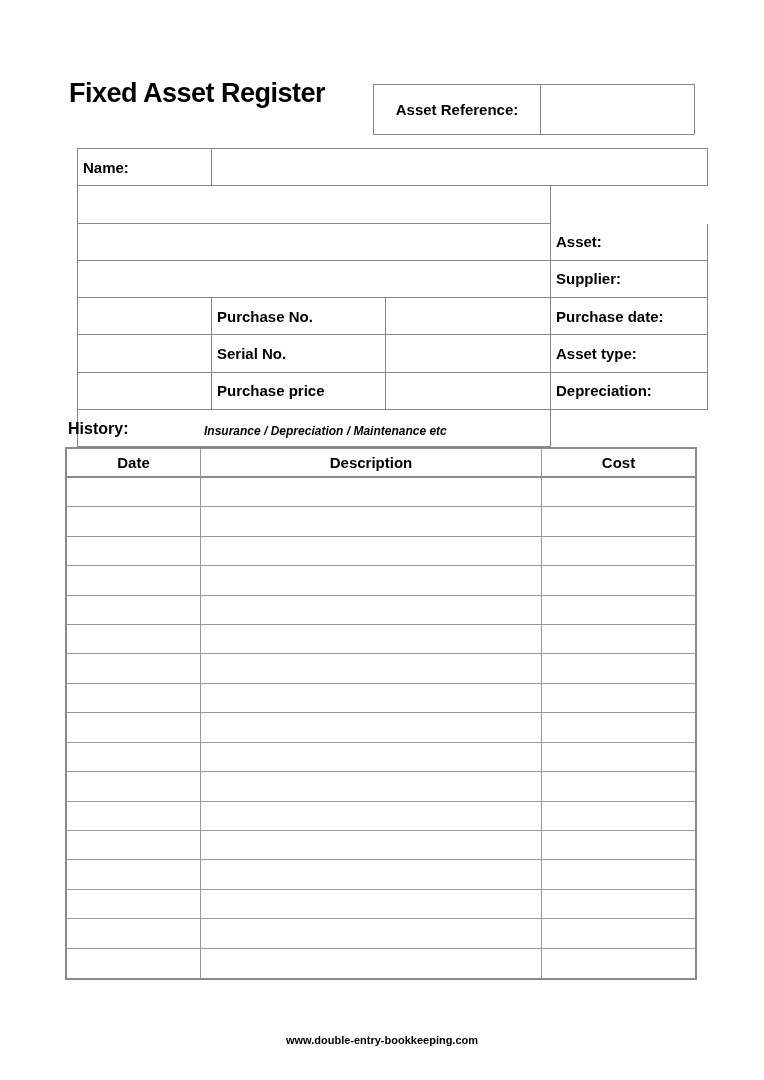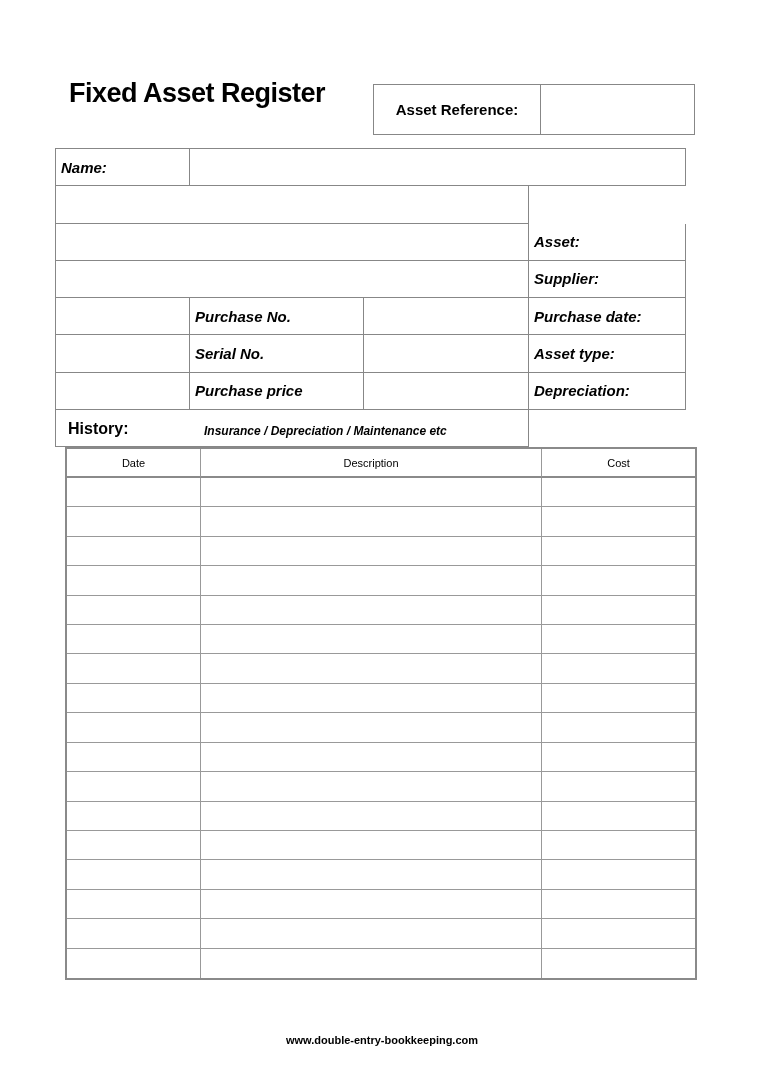--- a/index.html
+++ b/index.html
@@ -29,28 +29,27 @@
   .asset-ref-label {
     width: 167px; height: 100%;
     border-right: 1.5px solid #878787;
     display: flex; align-items: center; justify-content: center;
     font-size: 15px; font-weight: 700;
   }
   .asset-ref-value { flex: 1; }
 
   
   .details-table {
-    position: absolute; left: 55px; top: 148px;
+    position: absolute; left: 77px; top: 148px;
     width: 631px; height: 299px;
     display: grid;
     grid-template-columns: 134px 174px 165px auto;
     grid-template-rows: repeat(8, 1fr);
     border-top: 1.4px solid #878787;
     border-left: 1.4px solid #878787;
-    font-style: italic;
   }
   .details-table > div {
     border-right: 1.4px solid #878787;
     border-bottom: 1.4px solid #878787;
   }
   .d-label {
     display: flex; align-items: center;
     padding-left: 5px;
     font-size: 15px; font-weight: 700;
     white-space: nowrap;
@@ -70,21 +69,21 @@
   .history-table {
     position: absolute; left: 65px; top: 447px;
     width: 632px; height: 533px;
     display: grid;
     grid-template-columns: 134px 341px auto;
     grid-template-rows: 29px repeat(17, 1fr);
     border: 2.5px solid #8a8a8a;
   }
   .h-head {
     display: flex; align-items: center; justify-content: center;
-    font-size: 11px; font-weight: 400;
+    font-size: 15px; font-weight: 700;
     border-bottom: 2.5px solid #8a8a8a;
     border-right: 1px solid #999999;
   }
   .h-head.last { border-right: none; }
   .h-cell {
     border-right: 1px solid #999999;
     border-bottom: 1px solid #999999;
   }
   .h-cell.last-col { border-right: none; }
   .h-cell.last-row { border-bottom: none; }

